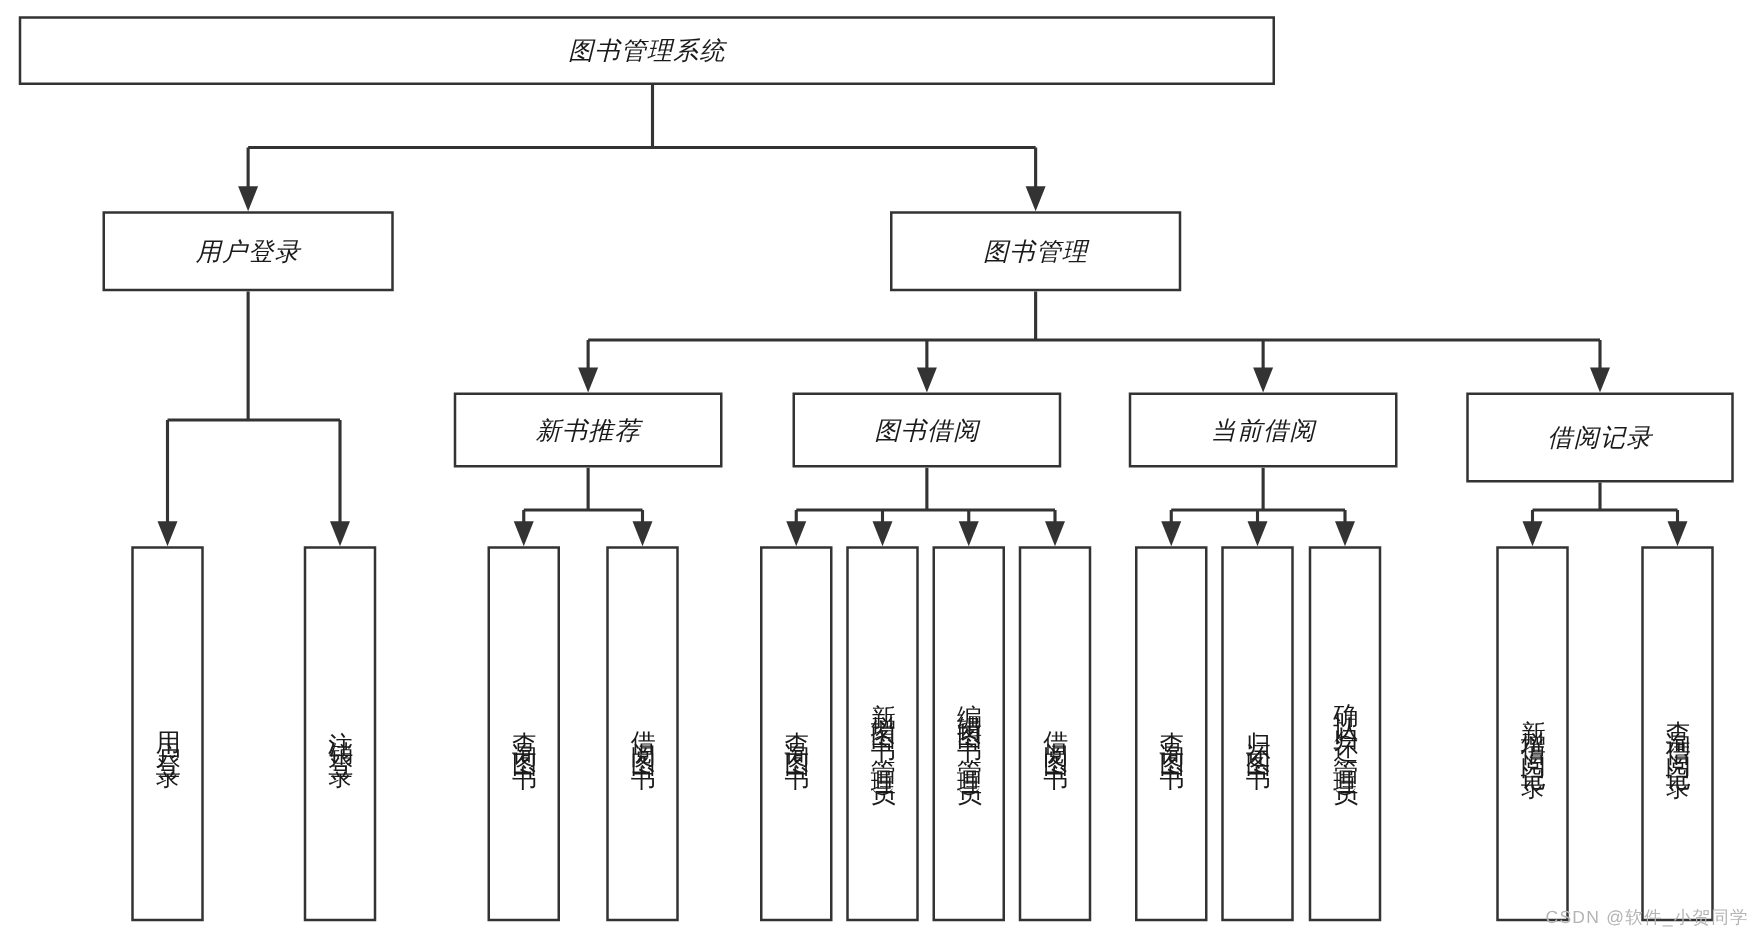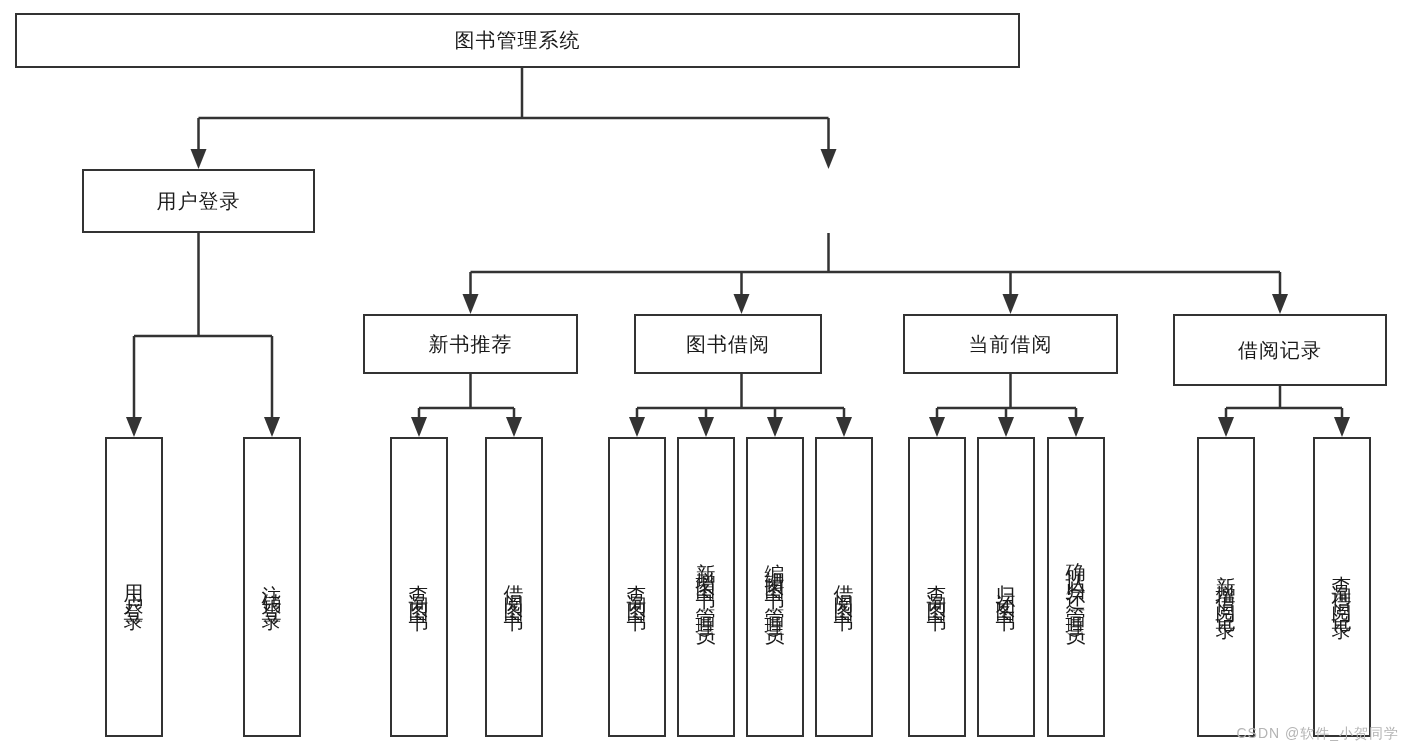--- a/index.html
+++ b/index.html
@@ -8,21 +8,21 @@
     font-family:"Liberation Sans", sans-serif; overflow:hidden;
   }
   svg.wires { position:absolute; left:0; top:0; width:1405px; height:747px; }
   .node {
     position:absolute; box-sizing:border-box; background:#fff;
     border:2.5px solid var(--line,#333);
     color:var(--text,#1a1a1a);
     display:flex; align-items:center; justify-content:center;
     z-index:2;
   }
-  .h { font-size:20px; letter-spacing:1px; white-space:nowrap; }
+  .h { font-size:20px; letter-spacing:1px; white-space:nowrap;font-style:italic; }
   .v {
     font-size:20px;
     writing-mode:vertical-rl; text-orientation:mixed;
     letter-spacing:9px; line-height:1;
   }
   .watermark {
     position:absolute; right:6px; bottom:4px; z-index:5;
     font-size:14px; letter-spacing:1px;
     color:var(--wm,#b4b4b4); white-space:nowrap;
   }
@@ -61,23 +61,24 @@
       <polygon points="998,417 1014,417 1006,437"></polygon>
       <polygon points="1068,417 1084,417 1076,437"></polygon>
       <polygon points="1218,417 1234,417 1226,437"></polygon>
       <polygon points="1334,417 1350,417 1342,437"></polygon>
     </g>
   </svg>
 
   <div class="node h" style="left:15px;top:13px;width:1005px;height:55px">图书管理系统</div>
 
   <div class="node h" style="left:82px;top:169px;width:233px;height:64px">用户登录</div>
+  <div class="node h" style="left:712px;top:169px;width:233px;height:64px">图书管理</div>
 
   <div class="node h" style="left:363px;top:314px;width:215px;height:60px">新书推荐</div>
-  <div class="node h" style="left:634px;top:314px;width:188px;height:60px">图书借阅</div>
+  <div class="node h" style="left:634px;top:314px;width:215px;height:60px">图书借阅</div>
   <div class="node h" style="left:903px;top:314px;width:215px;height:60px">当前借阅</div>
   <div class="node h" style="left:1173px;top:314px;width:214px;height:72px">借阅记录</div>
 
   <div class="node v" style="left:105px;top:437px;width:58px;height:300px">用户登录</div>
   <div class="node v" style="left:243px;top:437px;width:58px;height:300px">注销登录</div>
 
   <div class="node v" style="left:390px;top:437px;width:58px;height:300px">查询图书</div>
   <div class="node v" style="left:485px;top:437px;width:58px;height:300px">借阅图书</div>
 
   <div class="node v" style="left:608px;top:437px;width:58px;height:300px">查询图书</div>

